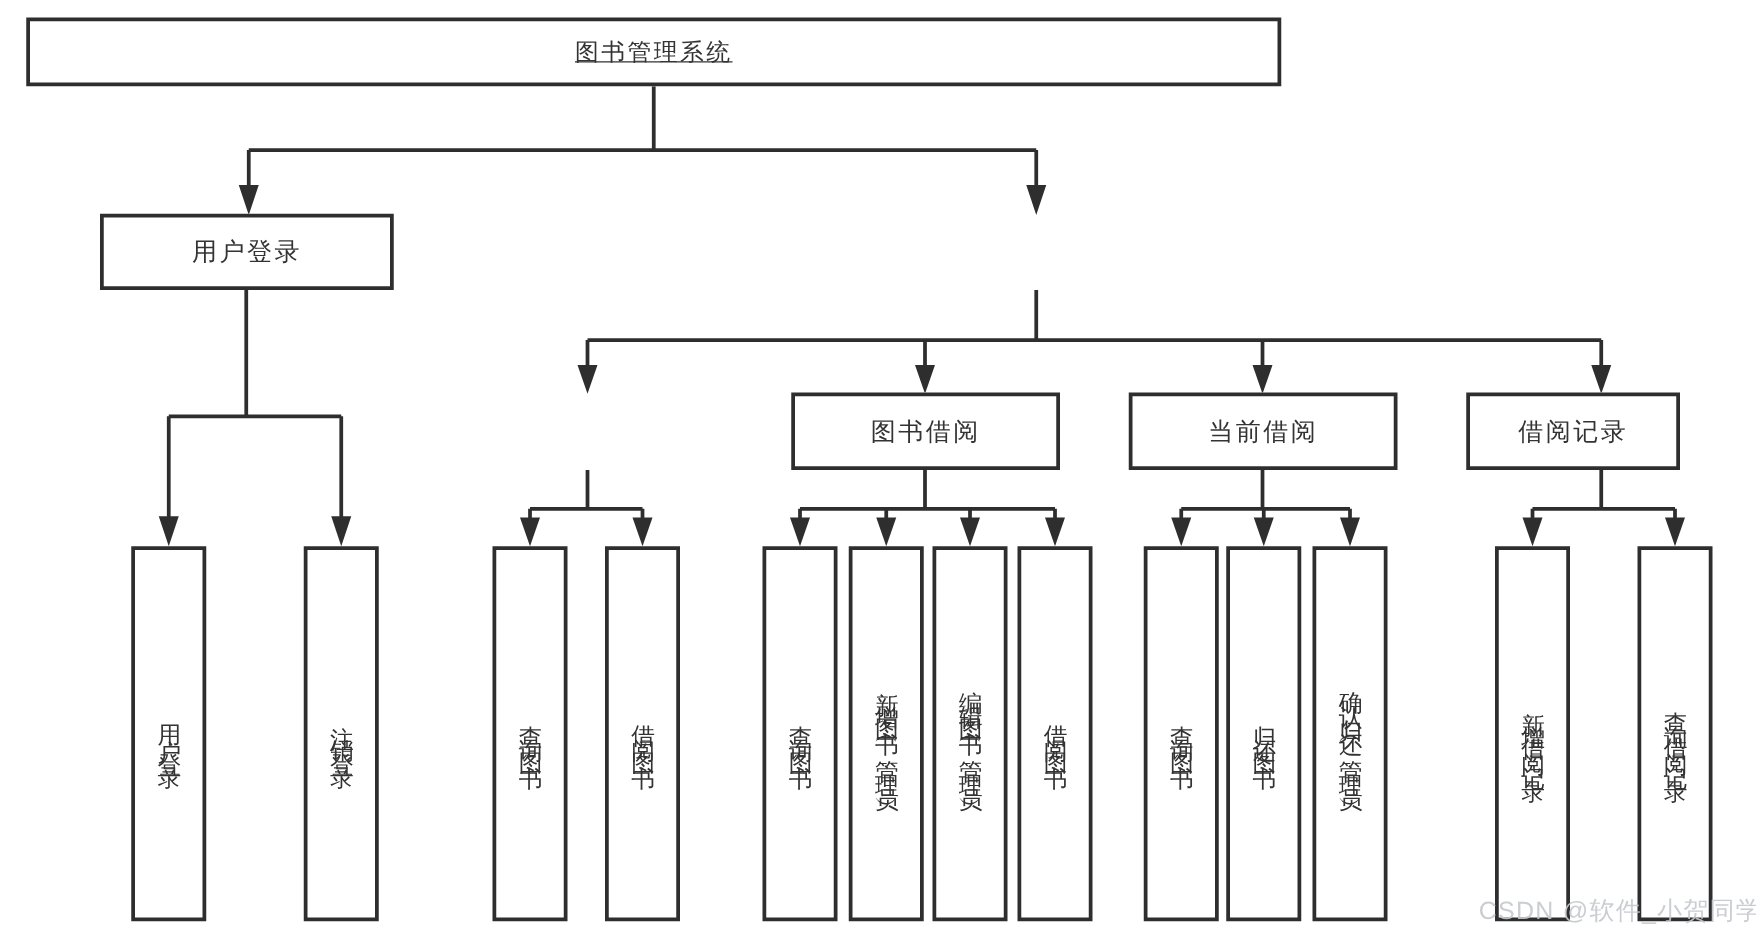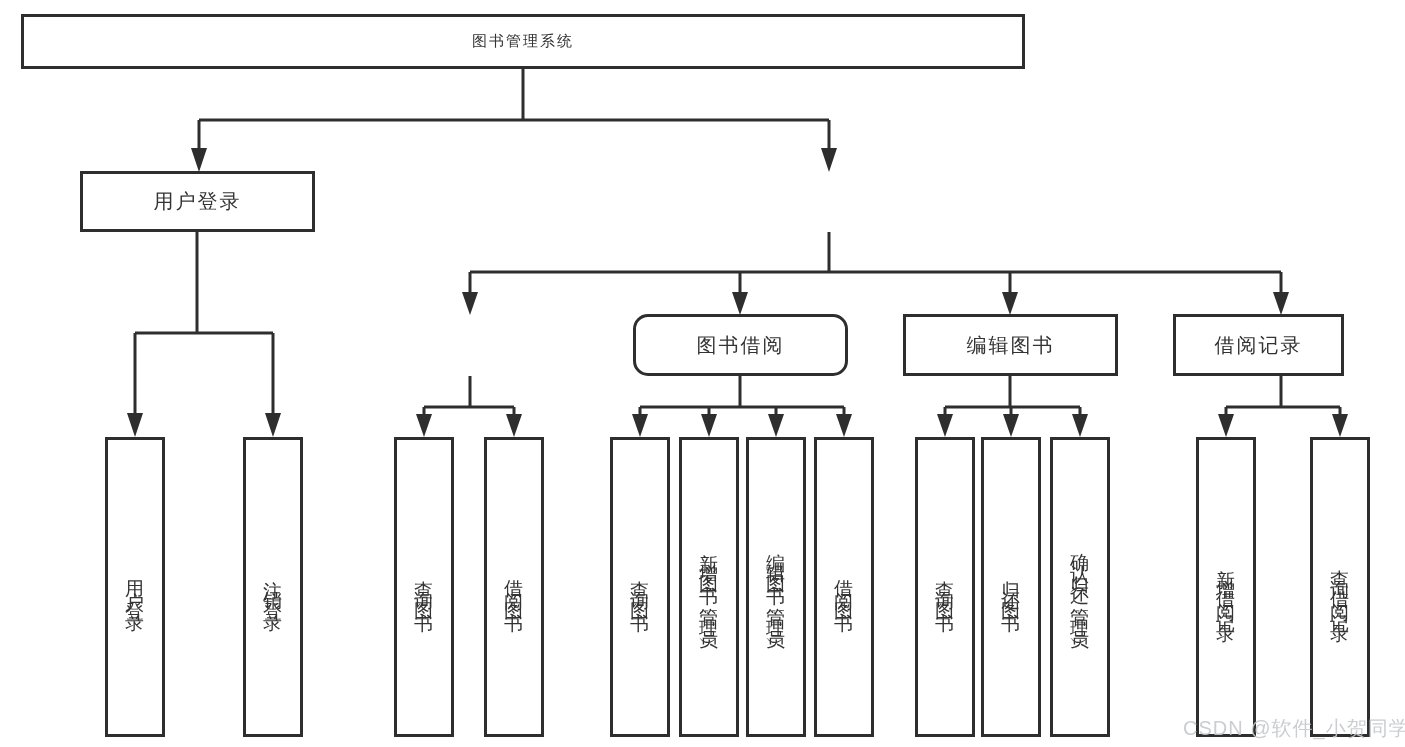--- a/index.html
+++ b/index.html
@@ -22,21 +22,21 @@
     box-sizing: border-box;
     background: #ffffff;
     border: 3px solid #2e2e2e;
     color: #333333;
     display: flex;
     align-items: center;
     justify-content: center;
     text-align: center;
   }
   .h-box { font-size: 20px; letter-spacing: 2px; white-space: nowrap; }
-  .root-box { font-size: 15px; }
+  .root-box { font-size: 19px; text-decoration: underline; }
   .v-box {
     writing-mode: vertical-rl;
     text-orientation: upright;
     font-size: 19px;
     letter-spacing: 11px;
     line-height: 1.0;
   }
   .v-box span { display: inline-block; }
   .watermark {
     position: absolute;
@@ -96,25 +96,25 @@
   </svg>
 
   <div class="box h-box root-box" style="left:21px; top:14px; width:1004px; height:55px;">
     <span>图书管理系统</span>
   </div>
 
   <div class="box h-box" style="left:80px; top:171px; width:235px; height:61px;">
     <span>用户登录</span>
   </div>
 
-  <div class="box h-box" style="left:633px; top:314px; width:215px; height:62px;border-radius:15px;">
+  <div class="box h-box" style="left:633px; top:314px; width:215px; height:62px;">
     <span>图书借阅</span>
   </div>
   <div class="box h-box" style="left:903px; top:314px; width:215px; height:62px;">
-    <span>编辑图书</span>
+    <span>当前借阅</span>
   </div>
   <div class="box h-box" style="left:1173px; top:314px; width:171px; height:62px;">
     <span>借阅记录</span>
   </div>
 
   <div class="box v-box" style="left:105px; top:437px; width:60px; height:300px;">
     <span>用户登录</span>
   </div>
   <div class="box v-box" style="left:243px; top:437px; width:60px; height:300px;">
     <span>注销登录</span>

